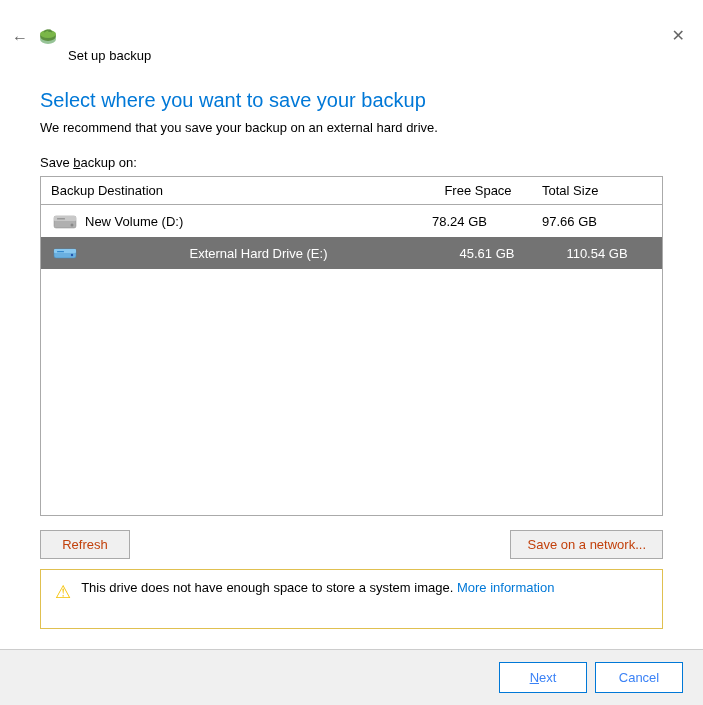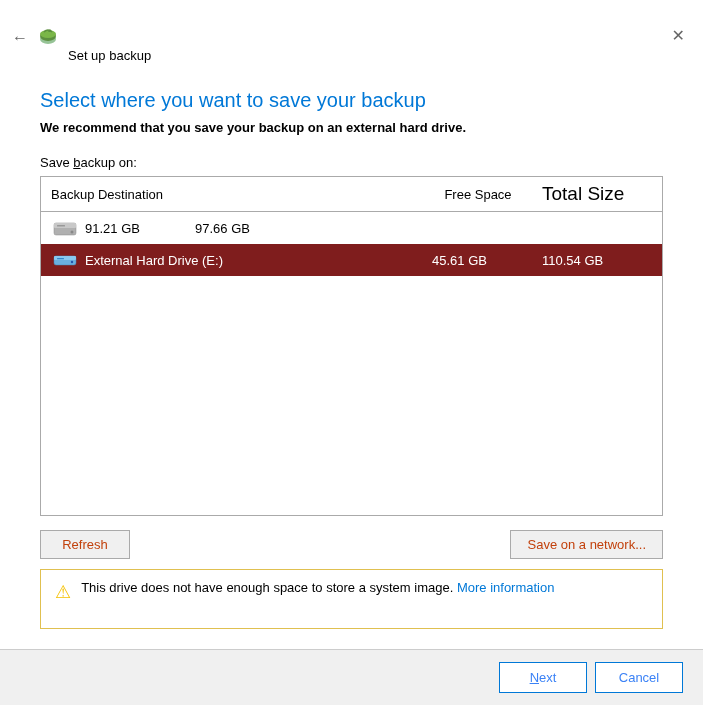--- a/index.html
+++ b/index.html
@@ -65,21 +65,20 @@
     .page-heading {
       font-size: 20px;
       color: #0078d7;
       font-weight: 400;
       margin-bottom: 8px;
     }
     .description {
       font-size: 13px;
       color: #000;
       margin-bottom: 20px;
-      font-weight: bold;
     }
     .save-label {
       font-size: 13px;
       margin-bottom: 6px;
     }
     .save-label u { text-decoration: underline; }
     .table-container {
       border: 1px solid #aaa;
       flex: 1;
       overflow: hidden;
@@ -89,30 +88,31 @@
     .table-header {
       display: flex;
       align-items: center;
       padding: 6px 10px;
       border-bottom: 1px solid #aaa;
       background: #fff;
       gap: 9px;
     }
     .col-name { flex: 1; font-weight: 400; font-size: 13px; }
     .col-free { width: 110px; text-align: center; font-size: 13px; }
-    .col-total { width: 110px; text-align: left; font-size: 19px; }
+    .col-total { width: 110px; text-align: left; font-size: 13px; }
     .table-row {
       display: flex;
       align-items: center;
       padding: 6px 10px;
       cursor: pointer;
     }
     .table-row.selected {
-      background: #7f1d1d;
+      background: #737373;
       color: #fff;
+      text-align: center;
     }
     .row-icon {
       width: 28px;
       height: 20px;
       display: inline-flex;
       align-items: center;
       justify-content: center;
       margin-right: 6px;
     }
     .row-name { flex: 1; font-size: 13px; }
@@ -208,21 +208,22 @@
       <div class="table-row" id="row-0">
         <div class="row-icon">
 
           <svg width="26" height="18" viewBox="0 0 26 18" xmlns="http://www.w3.org/2000/svg">
             <rect x="2" y="4" width="22" height="12" rx="2" fill="#b0b0b0" stroke="#888" stroke-width="0.5"></rect>
             <rect x="2" y="4" width="22" height="5" rx="1" fill="#c8c8c8"></rect>
             <circle cx="20" cy="13" r="1.5" fill="#888"></circle>
             <rect x="5" y="6" width="8" height="1.5" rx="0.5" fill="#999"></rect>
           </svg>
         </div>
-        <div class="row-free">91.21 GB</div>
+        <div class="row-name">New Volume (D:)</div>
+        <div class="row-free">78.24 GB</div>
         <div class="row-total">97.66 GB</div>
       </div>
 
       <div class="table-row selected" id="row-1">
         <div class="row-icon">
 
           <svg width="26" height="18" viewBox="0 0 26 18" xmlns="http://www.w3.org/2000/svg">
             <rect x="2" y="5" width="22" height="9" rx="2" fill="#6ab0e0" stroke="#4488bb" stroke-width="0.5"></rect>
             <rect x="2" y="5" width="22" height="4" rx="1" fill="#88c8f0"></rect>
             <circle cx="20" cy="11" r="1.2" fill="#2255aa"></circle>

